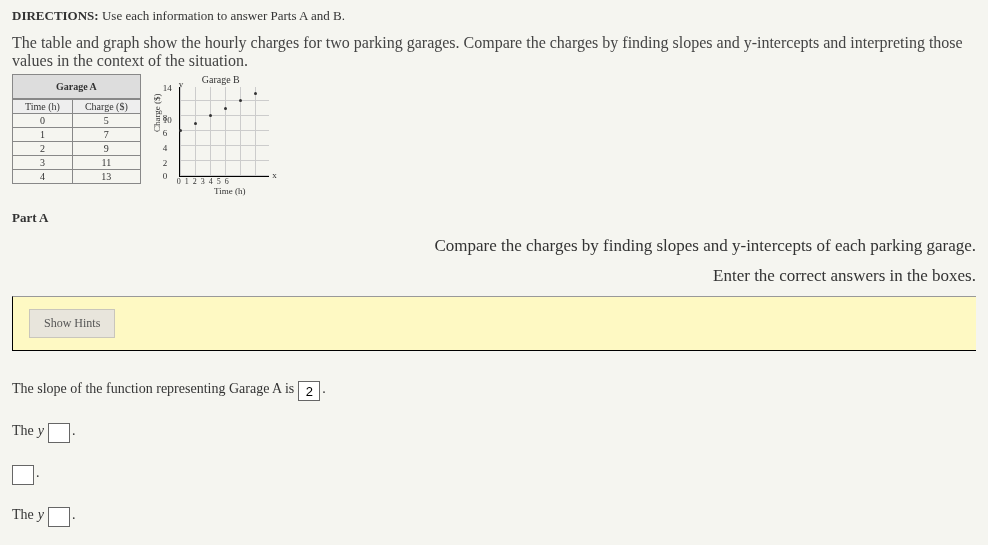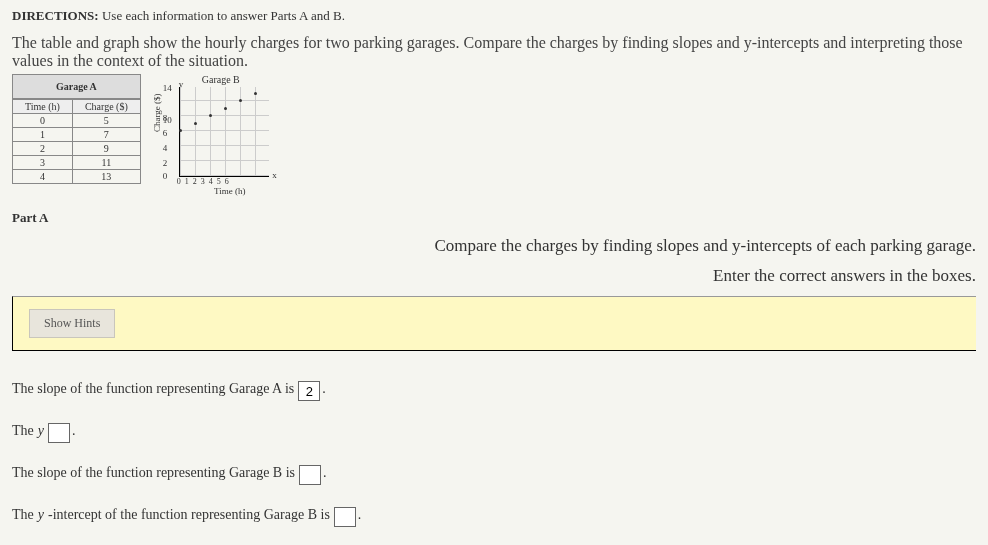--- a/index.html
+++ b/index.html
@@ -122,24 +122,22 @@
 </div>
 
 <div class="answer-line">
   <span>The </span>
     <span class="italic">y</span>
   <input class="answer-input" value="" style="">
   <span class="after-dot">.</span>
 </div>
 
 <div class="answer-line">
-  <span>The slope of the function representing Garage B is </span>
   <input class="answer-input" value="" style="">
   <span class="after-dot">.</span>
 </div>
 
 <div class="answer-line">
   <span>The </span>
     <span class="italic">y</span>
-    <span>-intercept of the function representing Garage B is </span>
   <input class="answer-input" value="" style="">
   <span class="after-dot">.</span>
 </div>
 
 </body></html>

